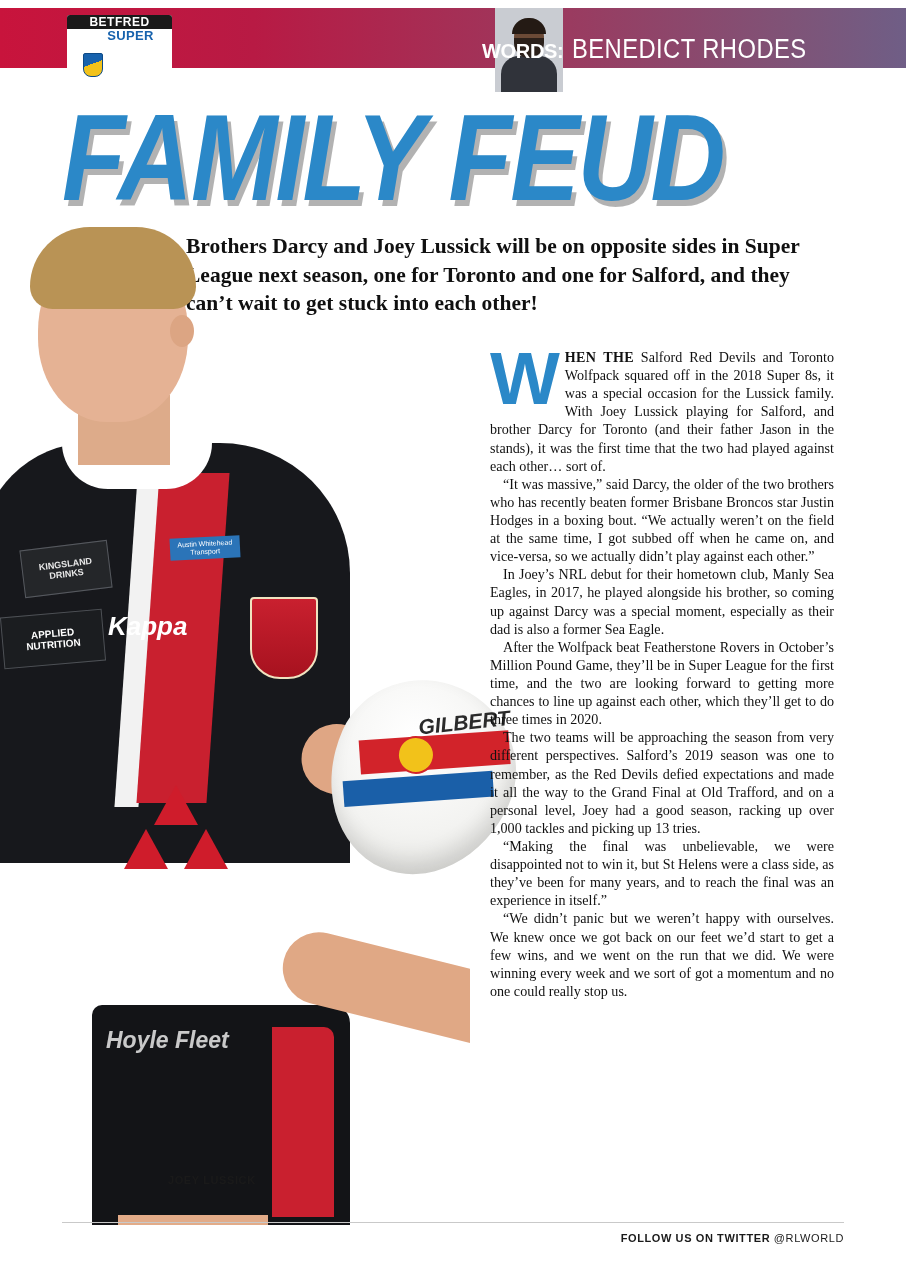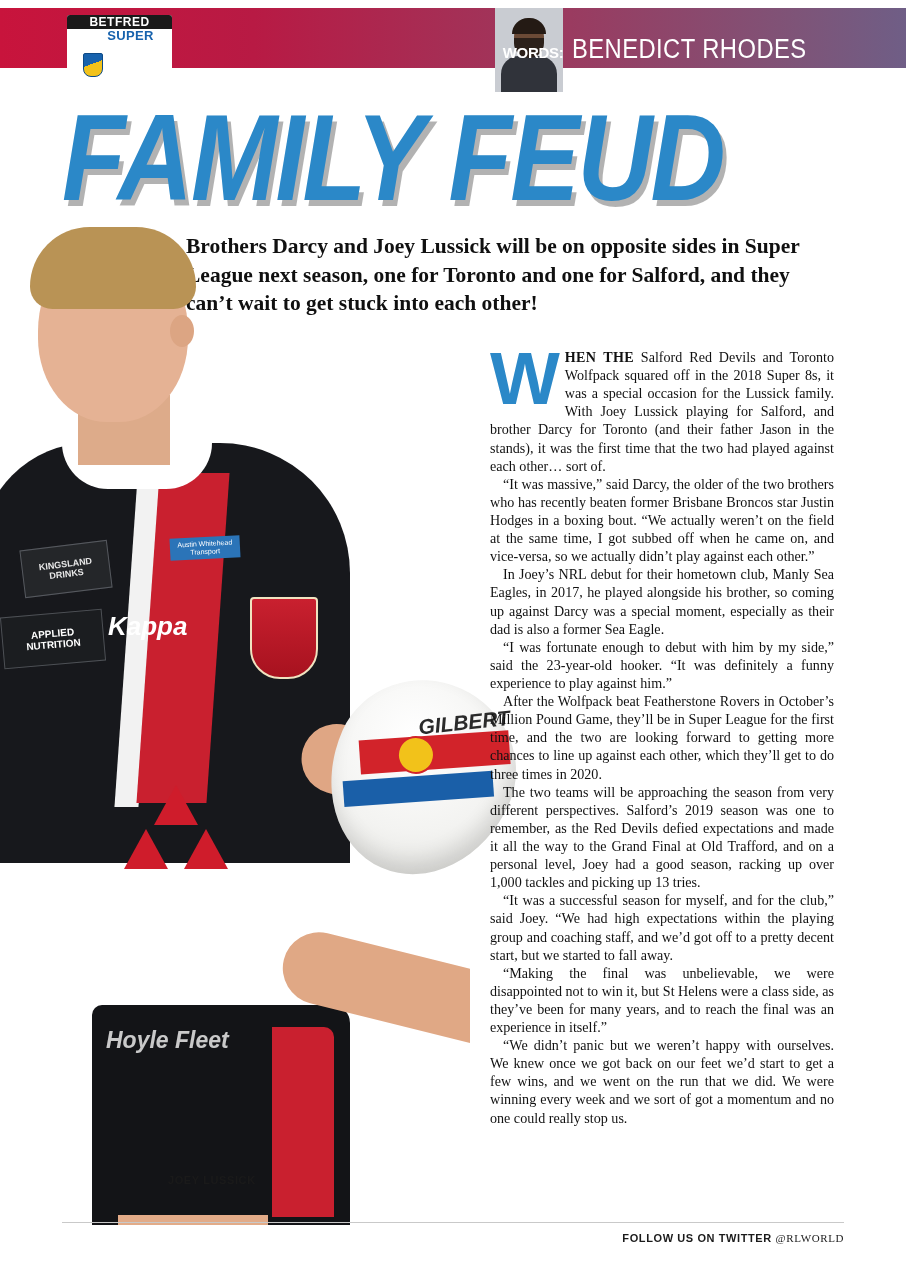--- a/index.html
+++ b/index.html
@@ -114,21 +114,21 @@
     position: absolute;
     right: 67px; top: 26px;
     display: flex;
     align-items: baseline;
     gap: 9px;
     color: #ffffff;
   }
   .words-label .w-key {
     font-family: "Liberation Sans", sans-serif;
     font-weight: bold;
-    font-size: 15px;
+    font-size: 20px;
     letter-spacing: -0.3px;
   }
   .words-label .w-name {
     font-family: "Liberation Sans", sans-serif;
     font-weight: normal;
     font-size: 27px;
     letter-spacing: 0.5px;
     transform: scaleX(0.88);
     transform-origin: left center;
   }
@@ -431,21 +431,21 @@
   }
   .footer {
     position: absolute;
     right: 62px; top: 1232px;
     font-family: "Liberation Sans", sans-serif;
     font-weight: bold;
     font-size: 11px;
     letter-spacing: 0.6px;
     color: #1a1a1a;
   }
-  .footer .handle { font-weight: normal; font-family: Liberation Serif, serif; }
+  .footer .handle { font-weight: normal; }
 </style>
 </head>
 <body>
 
 <div class="topbar">
   <div class="topbar-inner">
 
     <div class="sl-logo">
       <div class="sl-logo-top">BETFRED</div>
       <div class="sl-logo-bot">
@@ -520,24 +520,22 @@
 </div>
 
 <div class="p-caption">JOEY LUSSICK</div>
 
 <div class="bodycol">
   <p class="first">
     <span class="dropcap">W</span><span class="smallcaps">HEN THE</span> <span>Salford Red Devils and Toronto Wolfpack squared off in the 2018 Super 8s, it was a special occasion for the Lussick family. With Joey Lussick playing for Salford, and brother Darcy for Toronto (and their father Jason in the stands), it was the first time that the two had played against each other… sort of.</span>
   </p>
   <p><span>“It was massive,” said Darcy, the older of the two brothers who has recently beaten former Brisbane Broncos star Justin Hodges in a boxing bout. “We actually weren’t on the field at the same time, I got subbed off when he came on, and vice-versa, so we actually didn’t play against each other.”</span></p>
   <p><span>In Joey’s NRL debut for their hometown club, Manly Sea Eagles, in 2017, he played alongside his brother, so coming up against Darcy was a special moment, especially as their dad is also a former Sea Eagle.</span></p>
-  <p><span>“I was fortunate enough to debut with him by my side,” said the 23-year-old hooker. “It was definitely a funny experience to play against him.”</span></p>
   <p><span>After the Wolfpack beat Featherstone Rovers in October’s Million Pound Game, they’ll be in Super League for the first time, and the two are looking forward to getting more chances to line up against each other, which they’ll get to do three times in 2020.</span></p>
   <p class="p-n1"><span>The two teams will be approaching the season from very different perspectives. Salford’s 2019 season was one to remember, as the Red Devils defied expectations and made it all the way to the Grand Final at Old Trafford, and on a personal level, Joey had a good season, racking up over 1,000 tackles and picking up 13 tries.</span></p>
-  <p class="p-n2"><span>“It was a successful season for myself, and for the club,” said Joey. “We had high expectations within the playing group and coaching staff, and we’d got off to a pretty decent start, but we started to fall away.</span></p>
   <p><span>“Making the final was unbelievable, we were disappointed not to win it, but St Helens were a class side, as they’ve been for many years, and to reach the final was an experience in itself.”</span></p>
   <p><span>“We didn’t panic but we weren’t happy with ourselves. We knew once we got back on our feet we’d start to get a few wins, and we went on the run that we did. We were winning every week and we sort of got a momentum and no one could really stop us.</span></p>
 </div>
 
 <div class="rule"></div>
 <div class="footer">
   <span>FOLLOW US ON TWITTER</span>
   <span class="handle">@RLWORLD</span>
 </div>
 

